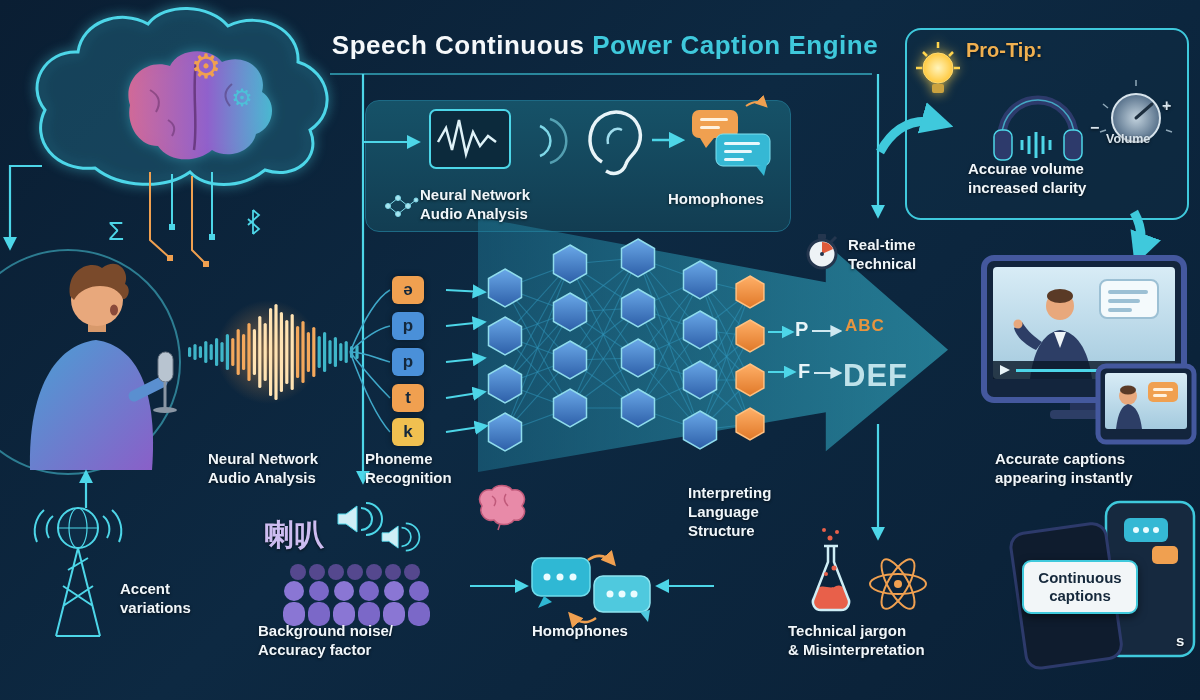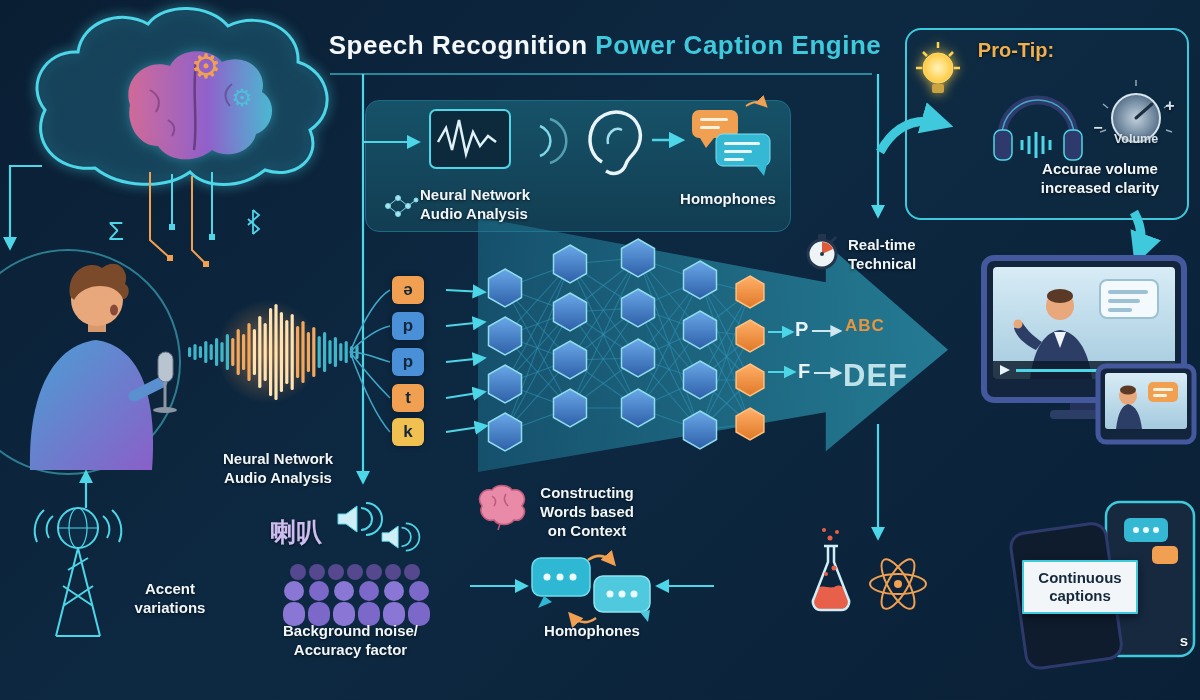--- a/index.html
+++ b/index.html
@@ -6,30 +6,30 @@
   .canvas{position:relative;width:1200px;height:700px;overflow:hidden;
     background:linear-gradient(135deg,#0a1e33 0%,#0d2942 45%,#0a2036 100%);
     font-family:"Liberation Sans",sans-serif;}
   .top-box{position:absolute;left:365px;top:100px;width:424px;height:130px;border-radius:14px;
     background:linear-gradient(180deg,#165268,#123d52);border:1px solid #1d6a85;z-index:1;}
   .funnel{position:absolute;left:478px;top:212px;width:470px;height:260px;z-index:1;
     clip-path:polygon(0% 2%,74% 27%,74% 12%,100% 53%,74% 92%,74% 77%,0% 100%);
     background:linear-gradient(90deg,rgba(30,120,150,.50),rgba(52,175,200,.62));}
   svg.art{position:absolute;left:0;top:0;z-index:2;}
   .lbl{position:absolute;z-index:3;color:#f0f6fa;font-weight:bold;font-size:15px;line-height:1.25;
-    white-space:pre-line;text-align:center;text-shadow:0 1px 3px rgba(0,0,0,.65);}
+    white-space:pre-line;text-shadow:0 1px 3px rgba(0,0,0,.65);}
   .left{text-align:left;}
   .title{position:absolute;left:300px;top:30px;width:610px;text-align:center;z-index:3;
     font-size:26px;font-weight:bold;letter-spacing:.5px;}
   .title .w{color:#f5f8fa;} .title .t{color:#3fc9dc;margin-top:31px;}
   .ph{position:absolute;width:32px;height:28px;border-radius:6px;z-index:3;display:flex;
     align-items:center;justify-content:center;font-weight:bold;font-size:17px;color:#14283c;
     box-shadow:0 0 6px rgba(0,0,0,.4);}
   .out{position:absolute;z-index:3;font-weight:bold;}
-  .capbox{position:absolute;left:1022px;top:560px;width:112px;height:50px;border-radius:1px;z-index:4;
+  .capbox{position:absolute;left:1022px;top:560px;width:112px;height:50px;border-radius:9px;z-index:4;
     background:#f2f6f8;border:2px solid #3fc9dc;display:flex;align-items:center;justify-content:center;
     color:#16293c;font-weight:bold;font-size:15px;text-align:center;white-space:pre-line;line-height:1.2;
     box-shadow:0 3px 8px rgba(0,0,0,.5);}
   .protip-box{position:absolute;left:905px;top:28px;width:280px;height:188px;border-radius:16px;z-index:1;
     border:2px solid #3fc9dc;background:rgba(18,48,72,.35);}
 </style>
 </head>
 <body>
 
 <div class="canvas">
@@ -489,21 +489,21 @@
     </g>
     <g transform="translate(866,552)" stroke="#f0a050" fill="none" stroke-width="2">
       <ellipse cx="32" cy="32" rx="28" ry="10"></ellipse>
       <ellipse cx="32" cy="32" rx="28" ry="10" transform="rotate(60 32 32)"></ellipse>
       <ellipse cx="32" cy="32" rx="28" ry="10" transform="rotate(120 32 32)"></ellipse>
       <circle cx="32" cy="32" r="4" fill="#f0a050" stroke="none"></circle>
     </g>
   </svg>
 
   <div class="title">
-    <span class="w">Speech Recognition</span><span class="t"> Power Caption Engine</span>
+    <span class="w">Speech Continuous</span><span class="t"> Power Caption Engine</span>
   </div>
 
   <div class="ph" style="left:392px;top:276px;background:#f0a050">ə</div>
   <div class="ph" style="left:392px;top:312px;background:#4a90d9">p</div>
   <div class="ph" style="left:392px;top:348px;background:#4a90d9">p</div>
   <div class="ph" style="left:392px;top:384px;background:#f0a050">t</div>
   <div class="ph" style="left:392px;top:418px;background:#f0c050">k</div>
 
   <span class="out" style="left:795px;top:318px;font-size:20px;color:#e8f4f8">P</span>
   <span class="out" style="left:845px;top:316px;font-size:17px;color:#e8953f;letter-spacing:1px">ABC</span>
@@ -512,30 +512,36 @@
 
   <div class="lbl left" style="left:420px;top:186px;width:160px">Neural Network
 Audio Analysis</div>
   <div class="lbl" style="left:668px;top:190px;width:120px">Homophones</div>
   <div class="lbl left" style="left:848px;top:236px;width:110px">Real-time
 Technical</div>
   <div class="lbl" style="left:966px;top:38px;width:100px;font-size:20px;color:#f0b050">Pro-Tip:</div>
   <div class="lbl" style="left:1106px;top:132px;width:60px;font-size:12.5px;color:#d8e4ec">Volume</div>
   <div class="lbl" style="left:1090px;top:118px;width:16px;font-size:16px;color:#d8e4ec">−</div>
   <div class="lbl" style="left:1162px;top:96px;width:16px;font-size:16px;color:#d8e4ec">+</div>
-  <div class="lbl" style="left:1000px;top:160px;width:200px">Accurae volume
+  <div class="lbl" style="left:968px;top:160px;width:200px">Accurae volume
 increased clarity</div>
+  <div class="lbl" style="left:995px;top:450px;width:180px">Accurate captions
+appearing instantly</div>
   <div class="lbl" style="left:1176px;top:632px;width:16px">s</div>
   <div class="lbl" style="left:208px;top:450px;width:140px">Neural Network
 Audio Analysis</div>
-  <div class="lbl" style="left:528px;top:484px;width:118px">Constructing
-Words based
-on Context</div>
+  <div class="lbl" style="left:365px;top:450px;width:110px">Phoneme
+Recognition</div>
+  <div class="lbl" style="left:688px;top:484px;width:105px">Interpreting
+Language
+Structure</div>
   <div class="lbl" style="left:532px;top:622px;width:120px">Homophones</div>
   <div class="lbl" style="left:120px;top:580px;width:100px">Accent
 variations</div>
   <div class="lbl" style="left:258px;top:622px;width:185px">Background noise/
 Accuracy factor</div>
-  <div class="lbl" style="left:264px;top:516px;width:64px;font-size:26px;color:#cdbcf0">喇叭</div>
+  <div class="lbl" style="left:788px;top:622px;width:175px">Technical jargon
+&amp; Misinterpretation</div>
+  <div class="lbl" style="left:264px;top:516px;width:64px;font-size:30px;color:#cdbcf0">喇叭</div>
 
   <div class="capbox">Continuous
 captions</div>
 </div>
 
 </body></html>

